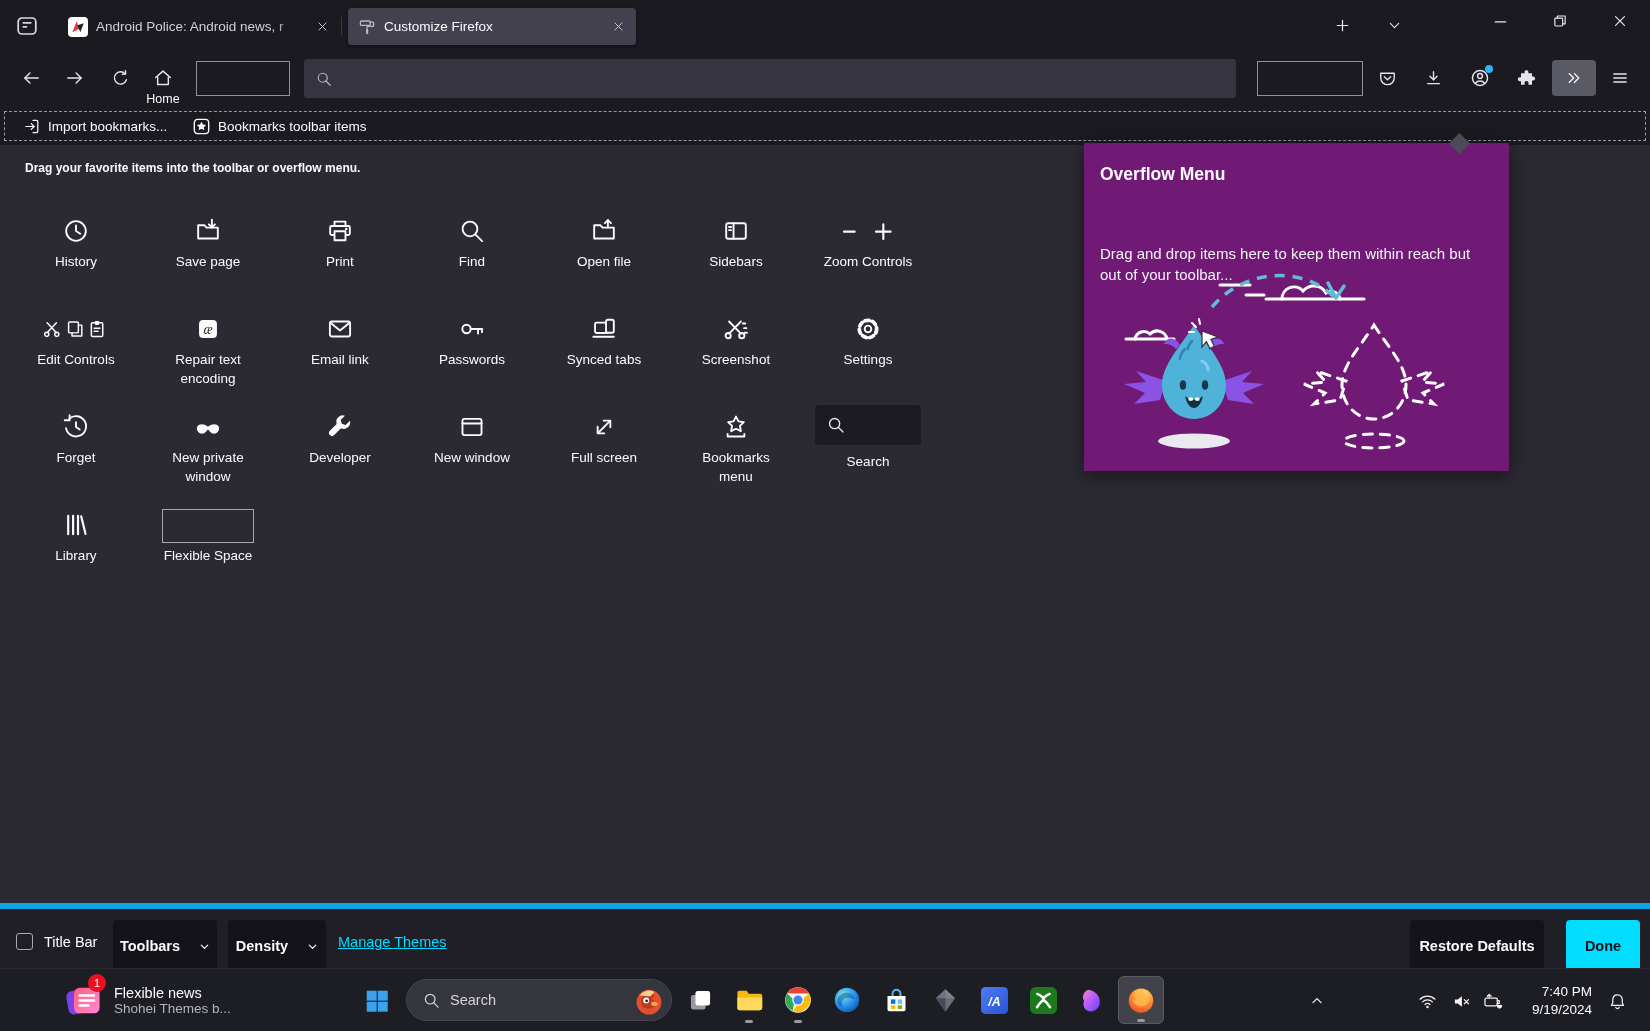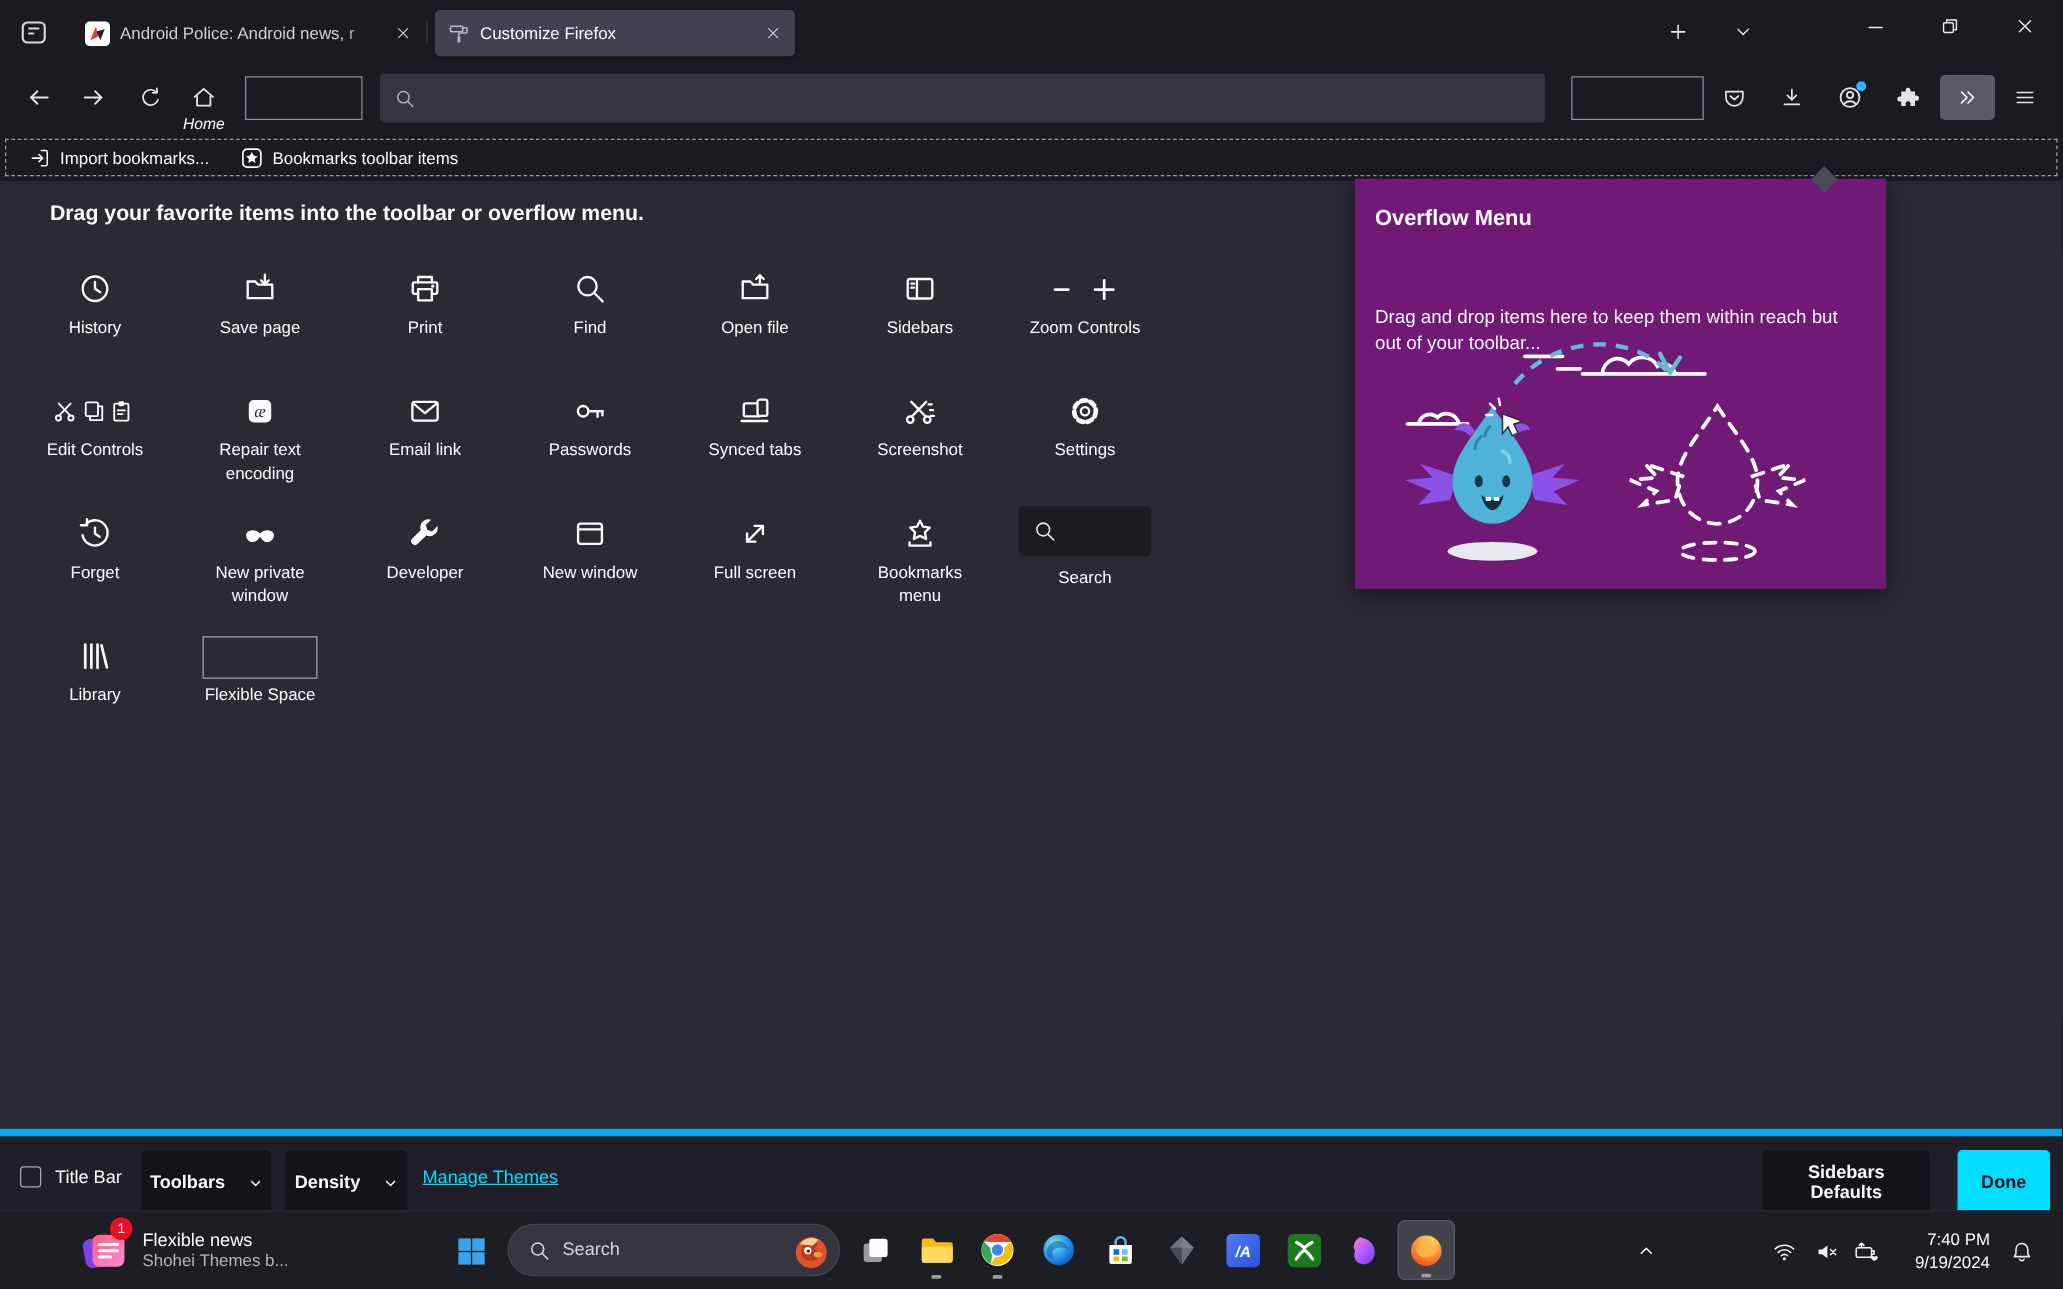--- a/index.html
+++ b/index.html
@@ -22,40 +22,40 @@
     -webkit-mask-image:linear-gradient(90deg,#000 86%,transparent);mask-image:linear-gradient(90deg,#000 86%,transparent);}
   .tab-close{width:20px;height:20px;border-radius:3px;display:flex;align-items:center;justify-content:center;
     color:#cfcfd6;background:none;border:none;padding:0;flex:none;}
   .tab-sep{position:absolute;left:341px;top:17px;width:1px;height:18px;background:#3c3b45;}
   .titlebtn{position:absolute;top:8px;width:40px;height:34px;display:flex;align-items:center;
     justify-content:center;background:none;border:none;color:#e8e8ee;border-radius:4px;}
   .winbtn{position:absolute;top:0;width:46px;height:42px;display:flex;align-items:center;
     justify-content:center;background:none;border:none;color:#eaeaf0;}
 
   
-  .navbar{position:absolute;top:52px;left:0;width:1650px;height:53px;background:#1b1a21;font-style:italic;}
+  .navbar{position:absolute;top:52px;left:0;width:1650px;height:53px;background:#1b1a21;}
   .nbtn{position:absolute;width:36px;height:36px;top:8px;border:none;background:none;color:#e4e4ea;
     display:flex;align-items:center;justify-content:center;border-radius:4px;}
   .home-label{position:absolute;left:141px;top:40px;width:44px;text-align:center;font-size:12.5px;color:#fbfbfe;}
   .flexspace{position:absolute;top:9px;height:35px;border:1px solid #8f8f9d;}
   .urlbar{position:absolute;left:304px;top:7px;width:932px;height:39px;background:#35343f;border-radius:3px;
     display:flex;align-items:center;padding-left:12px;color:#b6b6c0;}
   .ovflbtn{position:absolute;left:1552px;top:8px;width:44px;height:36px;background:#5a5a64;border:none;
     border-radius:4px;color:#fff;display:flex;align-items:center;justify-content:center;}
   .acct-dot{position:absolute;right:5px;top:5px;width:8px;height:8px;border-radius:50%;}
 
   
   .bmbar{position:absolute;top:105px;left:0;width:1650px;height:40px;background:#1b1a21;}
   .bm-dash{position:absolute;left:4px;right:4px;top:6px;height:30px;border:1px dashed #9a9aa6;}
   .bm-item{position:absolute;top:9px;height:24px;display:flex;align-items:center;gap:7px;
     font-size:13.5px;color:#fbfbfe;background:none;border:none;}
 
   
   .content{position:absolute;top:145px;left:0;width:1650px;height:758px;background:#2b2a33;}
-  .heading{position:absolute;left:40px;top:16px;font-size:17px;font-weight:700;}
+  .heading{position:absolute;left:25px;top:16px;font-size:12px;font-weight:700;}
   .cgrid{position:absolute;left:10px;top:60px;display:grid;grid-template-columns:repeat(7,132px);grid-auto-rows:98px;}
   .citem{display:flex;flex-direction:column;align-items:center;padding-top:8px;}
   .citem .ico{height:36px;display:flex;align-items:center;justify-content:center;color:#fbfbfe;}
   .clabel{margin-top:4px;font-size:13.5px;line-height:1.4;text-align:center;max-width:104px;color:#fbfbfe;}
   .search-chip{width:106px;height:40px;background:#1c1b22;border-radius:4px;display:flex;align-items:center;
     padding-left:12px;color:#e8e8ee;}
   .citem-search{padding-top:4px;}
   .citem-search .clabel{margin-top:8px;}
   .flex-chip{width:92px;height:34px;border:1px solid #a5a5b3;margin-top:2px;}
 
@@ -584,21 +584,21 @@
     </button>
     <button class="cf-btn" style="left:228px;width:98px">
       <span>Density</span>
       <span>
           <svg width="11" height="11" viewBox="0 0 12 12">
             <path class="s" d="M2.5 4.5L6 8l3.5-3.5"></path>
           </svg>
         </span>
     </button>
     <a class="cf-link" href="#" style="color:#00ddff">Manage Themes</a>
-    <button class="cf-btn" style="left:1410px;width:134px">Sidebars Defaults</button>
+    <button class="cf-btn" style="left:1410px;width:134px">Restore Defaults</button>
     <button class="cf-btn done-btn" style="left:1566px;width:74px;background:#00ddff">Done</button>
   </div>
 
   <div class="taskbar">
     <button class="widget">
       <span style="position:relative">
         <svg width="40" height="40" viewBox="0 0 36 36">
           <defs>
               <linearGradient id="wg" x1="0" y1="0" x2="1" y2="1">
                 <stop offset="0" stop-color="#ff5f7e"></stop>

